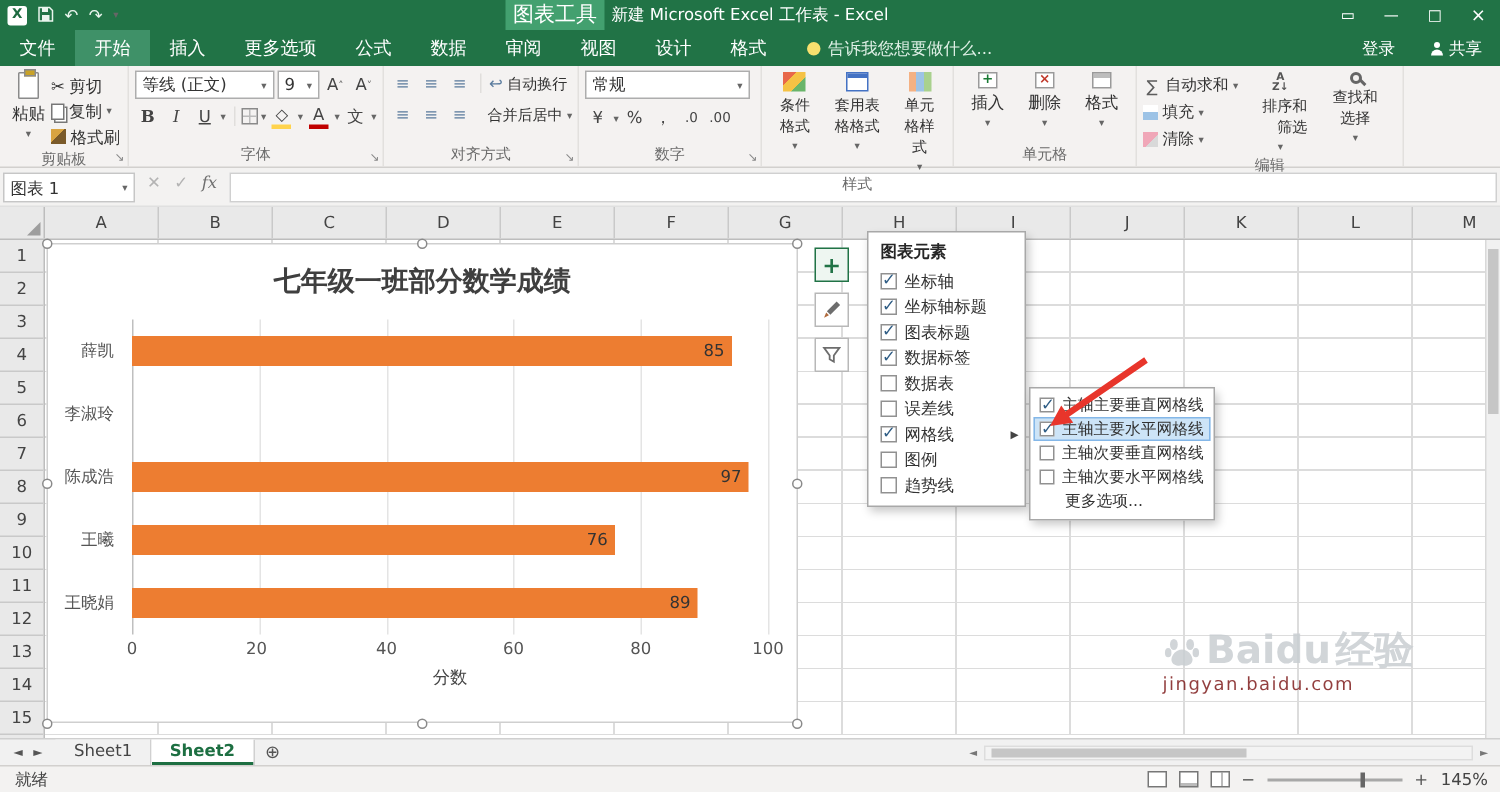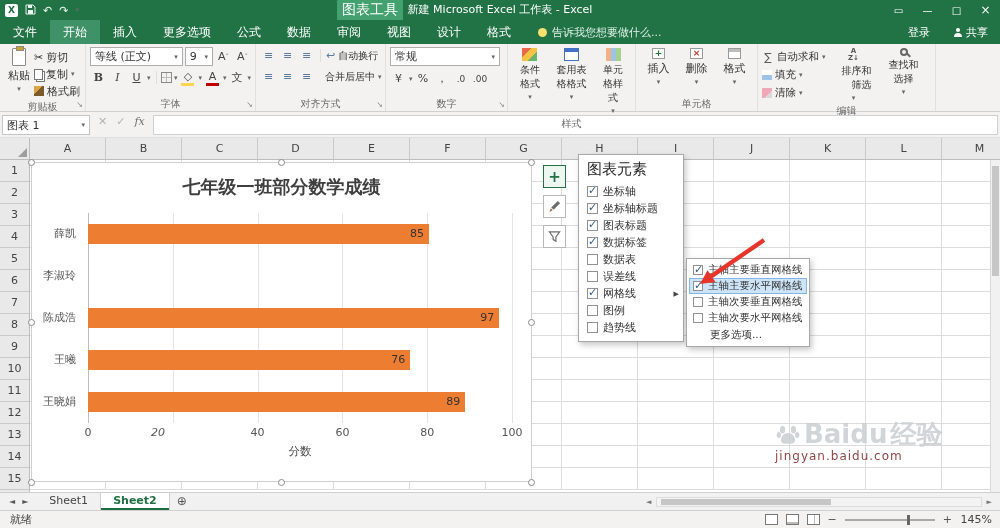--- a/index.html
+++ b/index.html
@@ -93,21 +93,21 @@
 .axisline{background:#bfbfbf}
 .bar{position:absolute;height:20px}
 .datalbl{position:absolute;right:5px;top:3px;font-size:11px;color:#333}
 .catlbl{position:absolute;left:0;width:50px;text-align:right;font-size:11px;color:#555;padding-right:6px;white-space:nowrap}
 .ticklbl{position:absolute;top:263px;width:24px;text-align:center;font-size:11px;color:#555}
 .xlabel{position:absolute;top:281px;left:56px;width:424px;text-align:center;font-size:11.5px;color:#444}
 .cbtn{position:absolute;left:543px;width:23px;height:23px;background:#fff;border:1px solid #b8b8b8;z-index:6;display:flex;align-items:center;justify-content:center}
 .cbtn.plus{border-color:#217346;background:#eef6f1;color:#217346;font-weight:bold;font-size:15px}
 
 .elements-panel{position:absolute;left:578px;top:154px;width:106px;background:#fff;border:1px solid #a8a8a8;box-shadow:2px 3px 6px rgba(0,0,0,.22);z-index:10;padding-bottom:5px}
-.panel-title{font-size:15px;font-weight:normal;color:#262626;padding:5px 8px 4px}
+.panel-title{font-size:11px;font-weight:bold;color:#262626;padding:5px 8px 4px}
 .pitem{display:flex;align-items:center;height:17px;padding-left:8px;position:relative;font-size:11px;color:#333;white-space:nowrap}
 .cb{width:11px;height:11px;border:1px solid #919191;background:#fff;margin-right:5px;position:relative;flex:none}
 .cb.checked::after{content:"✓";position:absolute;left:0;top:-3px;font-size:11px;color:#2f5d85;font-weight:bold}
 .subarrow{position:absolute;right:4px;font-size:7px;color:#444}
 .sub-flyout{position:absolute;left:686px;top:258px;width:124px;background:#fff;border:1px solid #a8a8a8;box-shadow:2px 3px 6px rgba(0,0,0,.22);z-index:10;padding:3px 2px}
 .sitem{display:flex;align-items:center;height:16px;padding:0 3px;font-size:10.5px;color:#333;border:1px solid transparent;white-space:nowrap}
 .sitem.hl{background:#cde4f7;border-color:#84b7e8}
 .more{height:17px;line-height:17px;padding-left:21px;font-size:10.5px;color:#333}
 .red-arrow{position:absolute;left:692px;top:232px;z-index:12}
 
@@ -447,31 +447,31 @@
     </div>
     <div class="wm2">jingyan.baidu.com</div>
   </div>
 
   <div class="chartbox" id="chartbox">
     <div class="chart-title">七年级一班部分数学成绩</div>
     <div class="xlabel">分数</div>
   <div class="gridline axisline" style="left: 56px; top: 50px; height: 210px;"></div>
       <div class="ticklbl" style="left: 44px;">0</div>
       <div class="gridline" style="left: 140.8px; top: 50px; height: 210px;"></div>
-      <div class="ticklbl" style="left: 114px; font-style: italic;">20</div>
+      <div class="ticklbl" style="left: 127px;">20</div>
       <div class="gridline" style="left: 225.6px; top: 50px; height: 210px;"></div>
       <div class="ticklbl" style="left: 213.6px;">40</div>
       <div class="gridline" style="left: 310.4px; top: 50px; height: 210px;"></div>
       <div class="ticklbl" style="left: 298.4px;">60</div>
       <div class="gridline" style="left: 395.2px; top: 50px; height: 210px;"></div>
       <div class="ticklbl" style="left: 383.2px;">80</div>
       <div class="gridline" style="left: 480px; top: 50px; height: 210px;"></div>
       <div class="ticklbl" style="left: 468px;">100</div>
       <div class="catlbl" style="top: 63px;">薛凯</div>
-      <div class="bar" style="left: 56px; top: 61px; width: 341px; background: rgb(237, 125, 49);">
+      <div class="bar" style="left: 56px; top: 61px; width: 400px; background: rgb(237, 125, 49);">
         <div class="datalbl">85</div>
       </div>
       <div class="catlbl" style="top: 105px;">李淑玲</div>
       <div class="catlbl" style="top: 147px;">陈成浩</div>
       <div class="bar" style="left: 56px; top: 145px; width: 411.28px; background: rgb(237, 125, 49);">
         <div class="datalbl">97</div>
       </div>
       <div class="catlbl" style="top: 189px;">王曦</div>
       <div class="bar" style="left: 56px; top: 187px; width: 322.24px; background: rgb(237, 125, 49);">
         <div class="datalbl">76</div>

